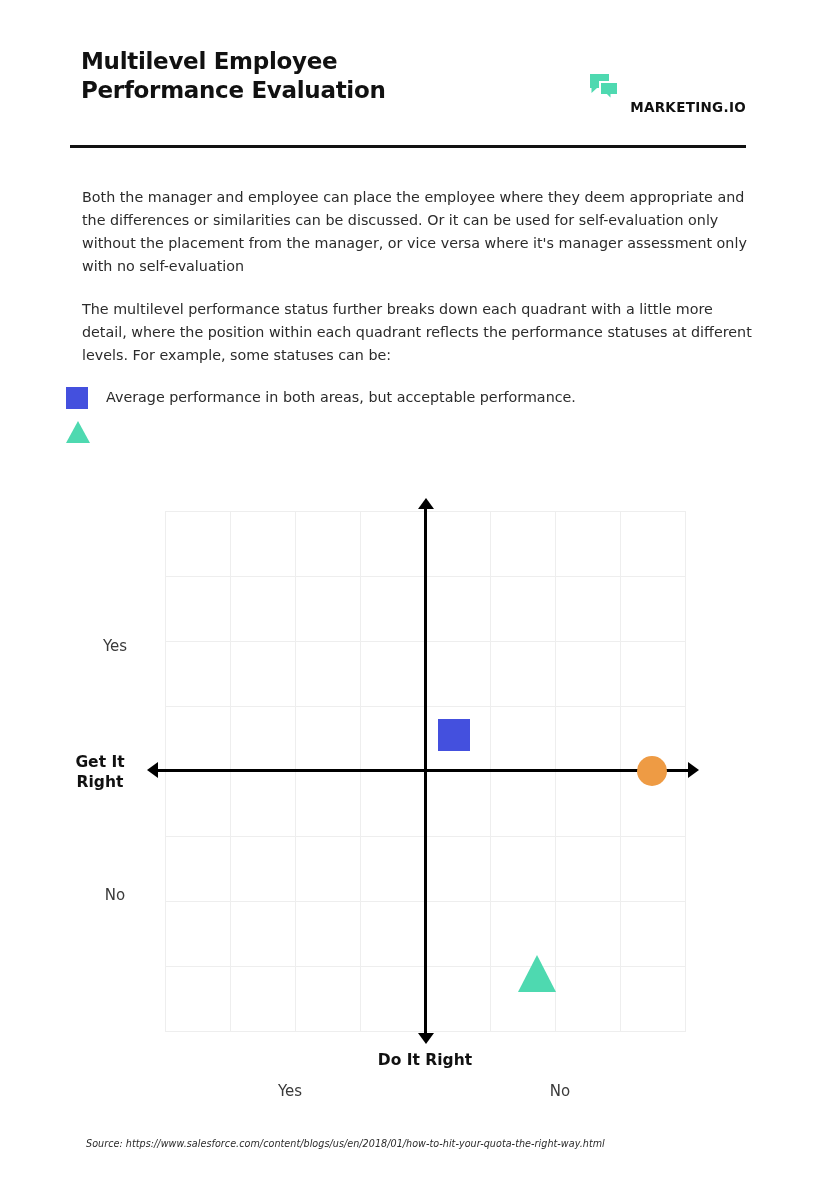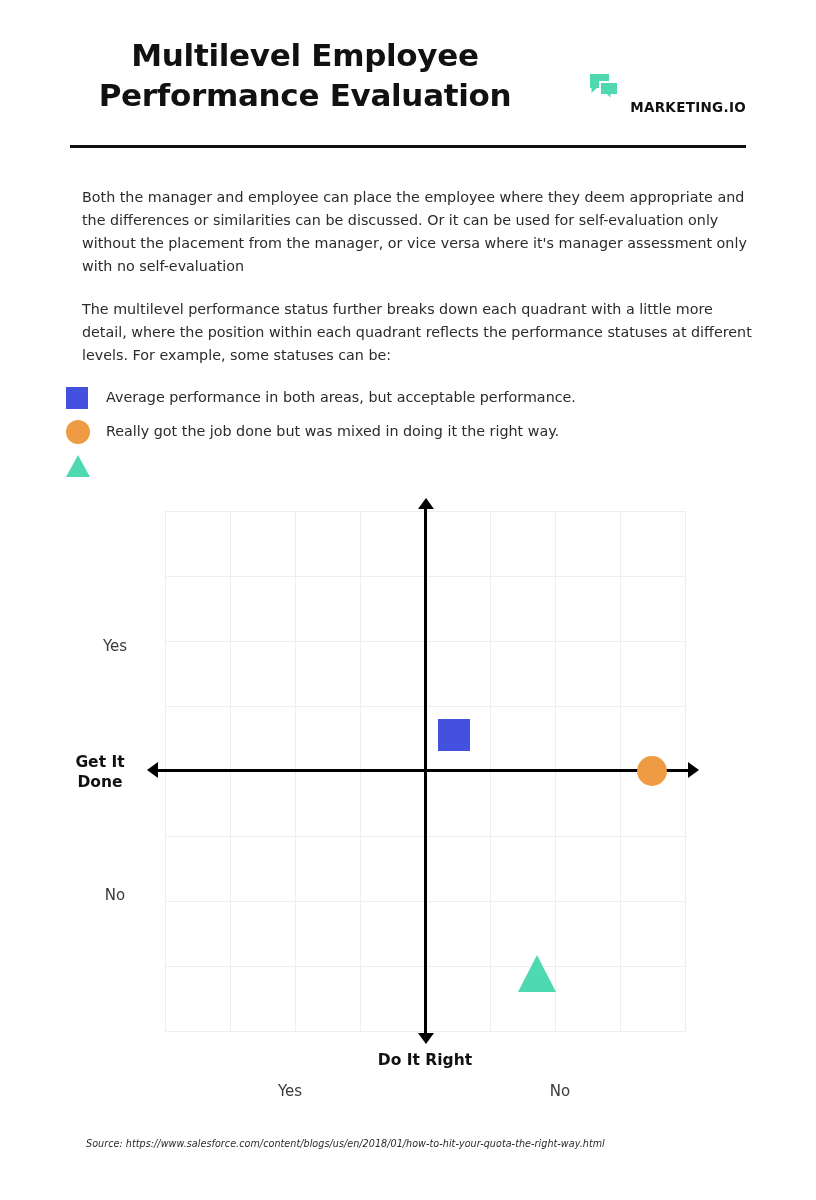--- a/index.html
+++ b/index.html
@@ -19,29 +19,28 @@
   
   #header {
     position: absolute;
     left: 70px;
     top: 36px;
     width: 676px;
     height: 112px;
   }
   #page-title {
     font-family: "DejaVu Sans", "Liberation Sans", sans-serif;
-    font-size: 31px;
+    font-size: 23px;
     font-weight: 700;
     line-height: 1.28;
     letter-spacing: -0.3px;
     color: #111111;
-    margin: 0;
+    margin: 11px;
     white-space: pre-line;
     max-width: 470px;
-    text-align: center;
   }
   #brand {
     position: absolute;
     right: 0;
     top: 24px;
     display: flex;
     align-items: center;
     gap: 11px;
   }
   #brand-logo { width: 30px; height: 30px; display: block; }
@@ -257,26 +256,20 @@
 
 <div id="legend">
 
   <div class="legend-row">
     <span class="legend-marker">
       <span class="mk-square" style="background:#4450DE"></span>
     </span>
     <span class="legend-text">Average performance in both areas, but acceptable performance.</span>
   </div>
 
-  <div class="legend-row">
-    <span class="legend-marker">
-      <span class="mk-circle" style="background:#EE9B44"></span>
-    </span>
-    <span class="legend-text">Really got the job done but was mixed in doing it the right way.</span>
-  </div>
 
   <div class="legend-row">
     <span class="legend-marker">
       <span class="mk-triangle"></span>
     </span>
   </div>
 
 </div>
 
 <div id="chart">
@@ -290,21 +283,21 @@
   <div class="arrow" id="arrow-left"></div>
   <div class="arrow" id="arrow-up"></div>
   <div class="arrow" id="arrow-down"></div>
 
   <div class="tick-label" id="tick-y-yes">Yes</div>
   <div class="tick-label" id="tick-y-no">No</div>
   <div class="tick-label" id="tick-x-yes">Yes</div>
   <div class="tick-label" id="tick-x-no">No</div>
 
   <div class="axis-title" id="axis-title-y">Get It
-Done</div>
+Right</div>
   <div class="axis-title" id="axis-title-x">Do It Right</div>
 
   <div class="dp" id="dp-square" style="background:#4450DE"></div>
   <div class="dp" id="dp-circle" style="background:#EE9B44"></div>
   <div class="dp" id="dp-triangle"></div>
 
 </div>
 
 <div id="source">Source: https://www.salesforce.com/content/blogs/us/en/2018/01/how-to-hit-your-quota-the-right-way.html</div>
 

